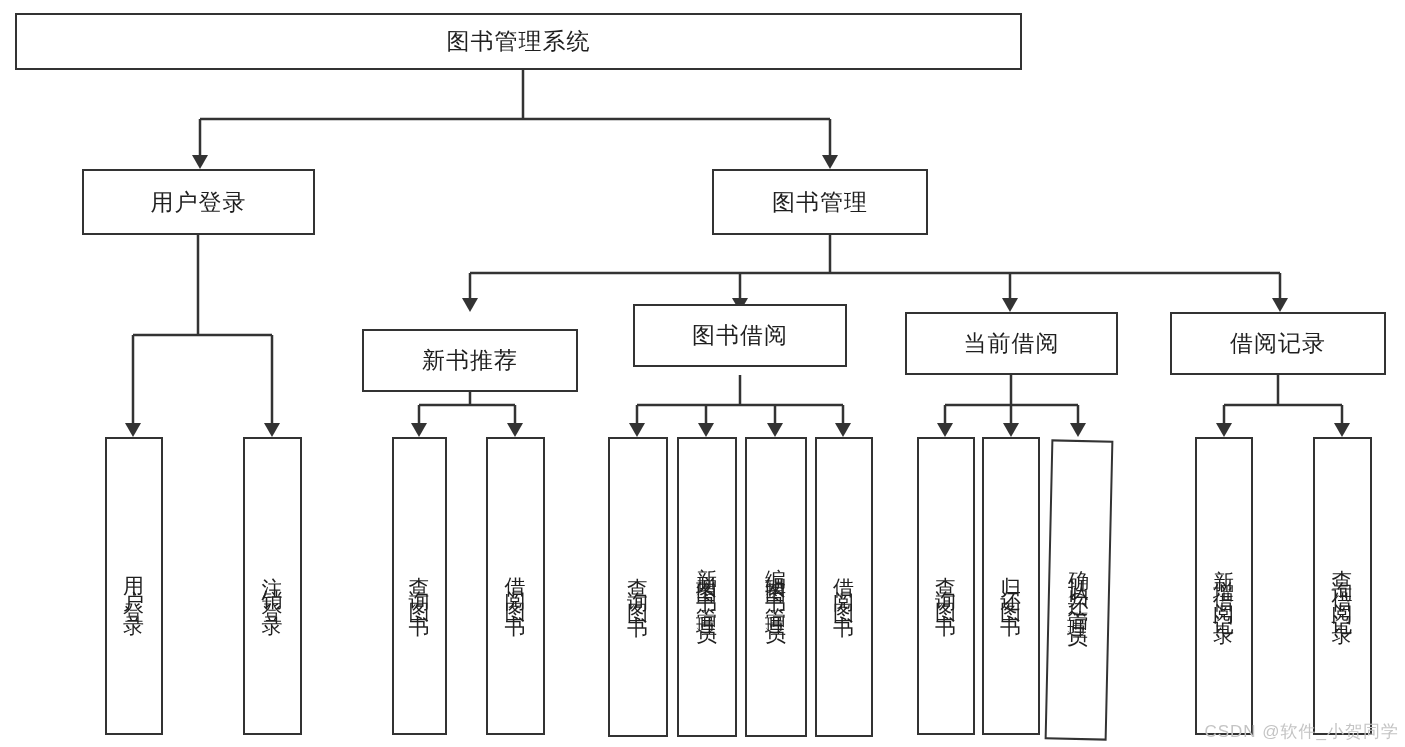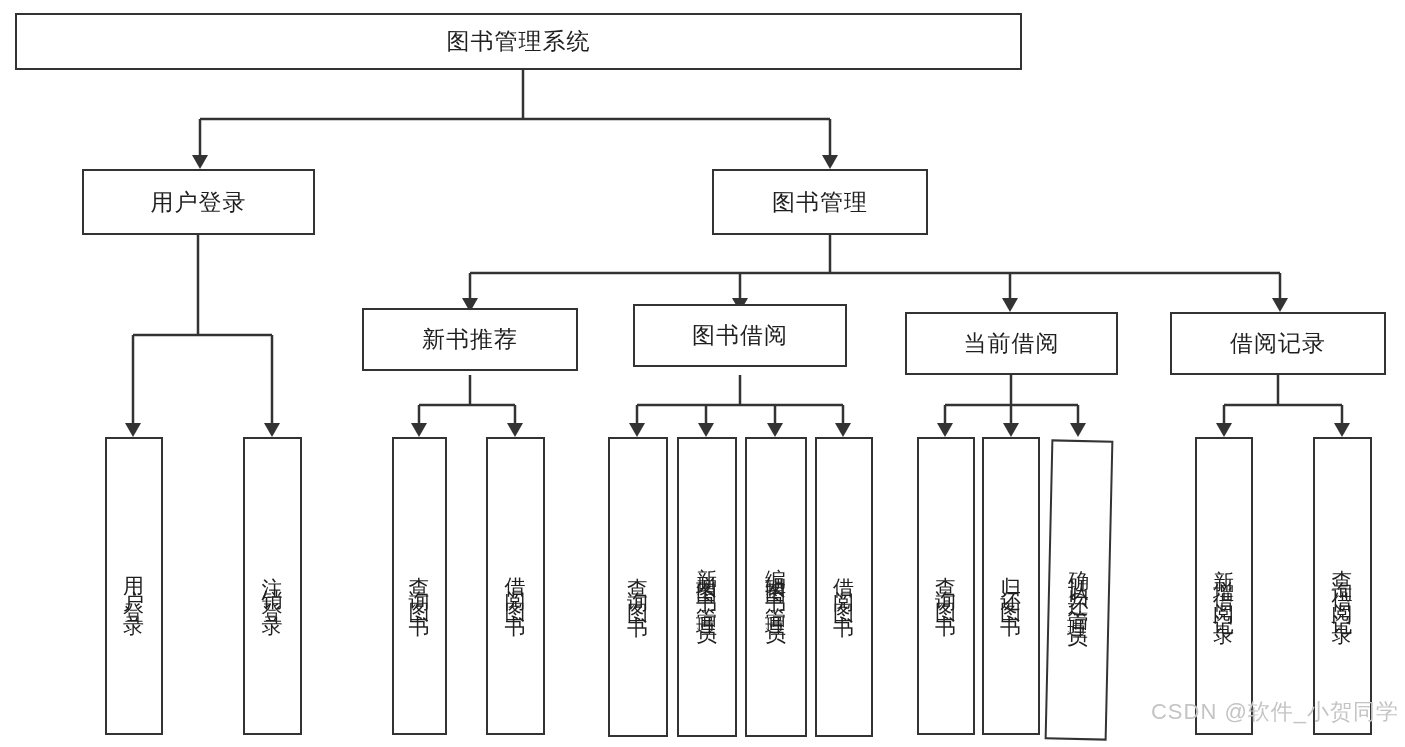--- a/index.html
+++ b/index.html
@@ -16,22 +16,22 @@
   .box span{color:#1f1f1f;white-space:nowrap;}
   .h span{font-size:23px;letter-spacing:1px;text-align:center;}
   .v span{
     writing-mode:vertical-rl;text-orientation:mixed;
     font-size:21px;letter-spacing:13px;line-height:1;
   }
   .v span.ls11{letter-spacing:11px;}
   .v span.ls8{letter-spacing:8px;}
   .tilt{transform:rotate(1.3deg);}
   .watermark{
-    position:absolute;right:6px;bottom:20px;z-index:5;
-    font-size:22px;color:#c4c4c4;letter-spacing:1px;white-space:nowrap;
+    position:absolute;right:6px;bottom:4px;z-index:5;
+    font-size:17px;color:#c4c4c4;letter-spacing:1px;white-space:nowrap;
   }
 </style>
 </head>
 <body>
 
 <div class="canvas">
 
   <svg class="connectors" viewBox="0 0 1405 747" xmlns="http://www.w3.org/2000/svg">
     <g>
       <path fill="none" stroke="#333333" stroke-width="2.5" d="
@@ -70,21 +70,21 @@
     <span>图书管理系统</span>
   </div>
 
   <div class="box h" style="left:82px;top:169px;width:233px;height:66px">
     <span>用户登录</span>
   </div>
   <div class="box h" style="left:712px;top:169px;width:216px;height:66px">
     <span>图书管理</span>
   </div>
 
-  <div class="box h" style="left:362px;top:308px;width:216px;height:63px">
+  <div class="box h" style="left:362px;top:329px;width:216px;height:63px">
     <span>新书推荐</span>
   </div>
   <div class="box h" style="left:633px;top:304px;width:214px;height:63px">
     <span>图书借阅</span>
   </div>
   <div class="box h" style="left:905px;top:312px;width:213px;height:63px">
     <span>当前借阅</span>
   </div>
   <div class="box h" style="left:1170px;top:312px;width:216px;height:63px">
     <span>借阅记录</span>

